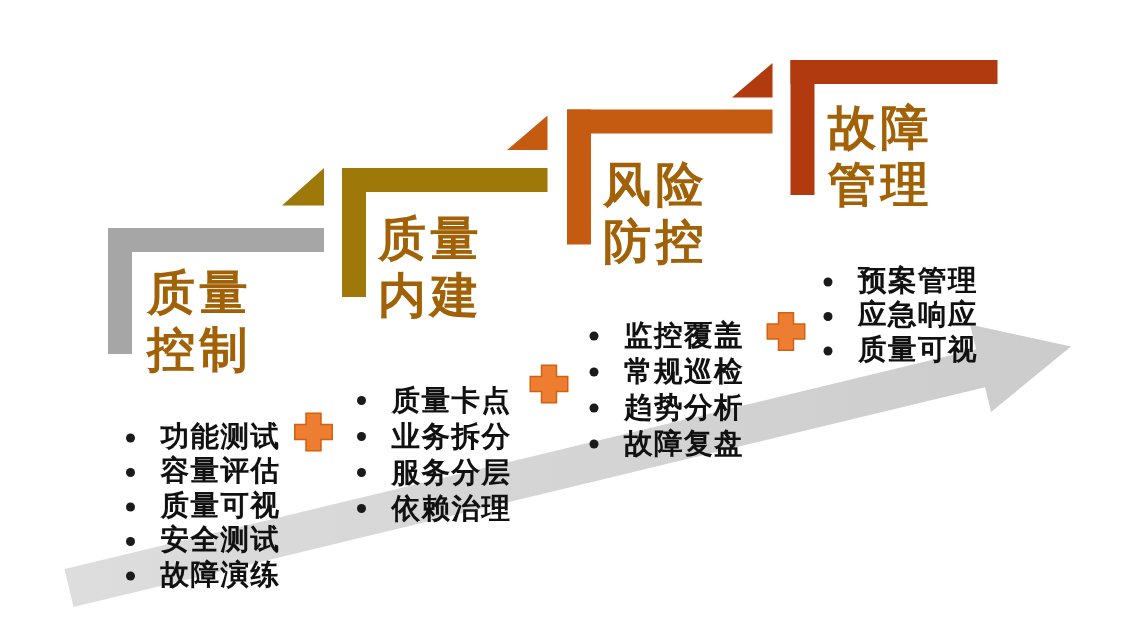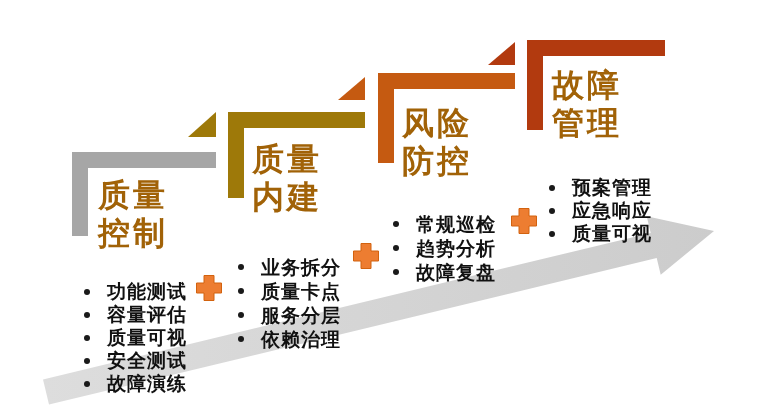--- a/index.html
+++ b/index.html
@@ -120,33 +120,34 @@
       <li>故障演练</li>
     </ul>
   </section>
 
   <section class="stage s2">
     <div class="tri tri2" style="border-bottom-color: rgb(158, 121, 9);"></div>
     <div class="bracket" style="border-color: rgb(158, 121, 9);"></div>
     <h2 class="title">质量
 内建</h2>
     <ul class="items">
+      <li>质量卡点</li>
       <li>业务拆分</li>
-      <li>质量卡点</li>
       <li>服务分层</li>
       <li>依赖治理</li>
     </ul>
   </section>
 
   <section class="stage s3">
     <div class="tri tri3" style="border-bottom-color: rgb(197, 90, 17);"></div>
     <div class="bracket" style="border-color: rgb(197, 90, 17);"></div>
     <h2 class="title">风险
 防控</h2>
     <ul class="items">
+      <li>监控覆盖</li>
       <li>常规巡检</li>
       <li>趋势分析</li>
       <li>故障复盘</li>
     </ul>
   </section>
 
   <section class="stage s4">
     <div class="tri tri4" style="border-bottom-color: rgb(178, 58, 15);"></div>
     <div class="bracket" style="border-color: rgb(178, 58, 15);"></div>
     <h2 class="title">故障

